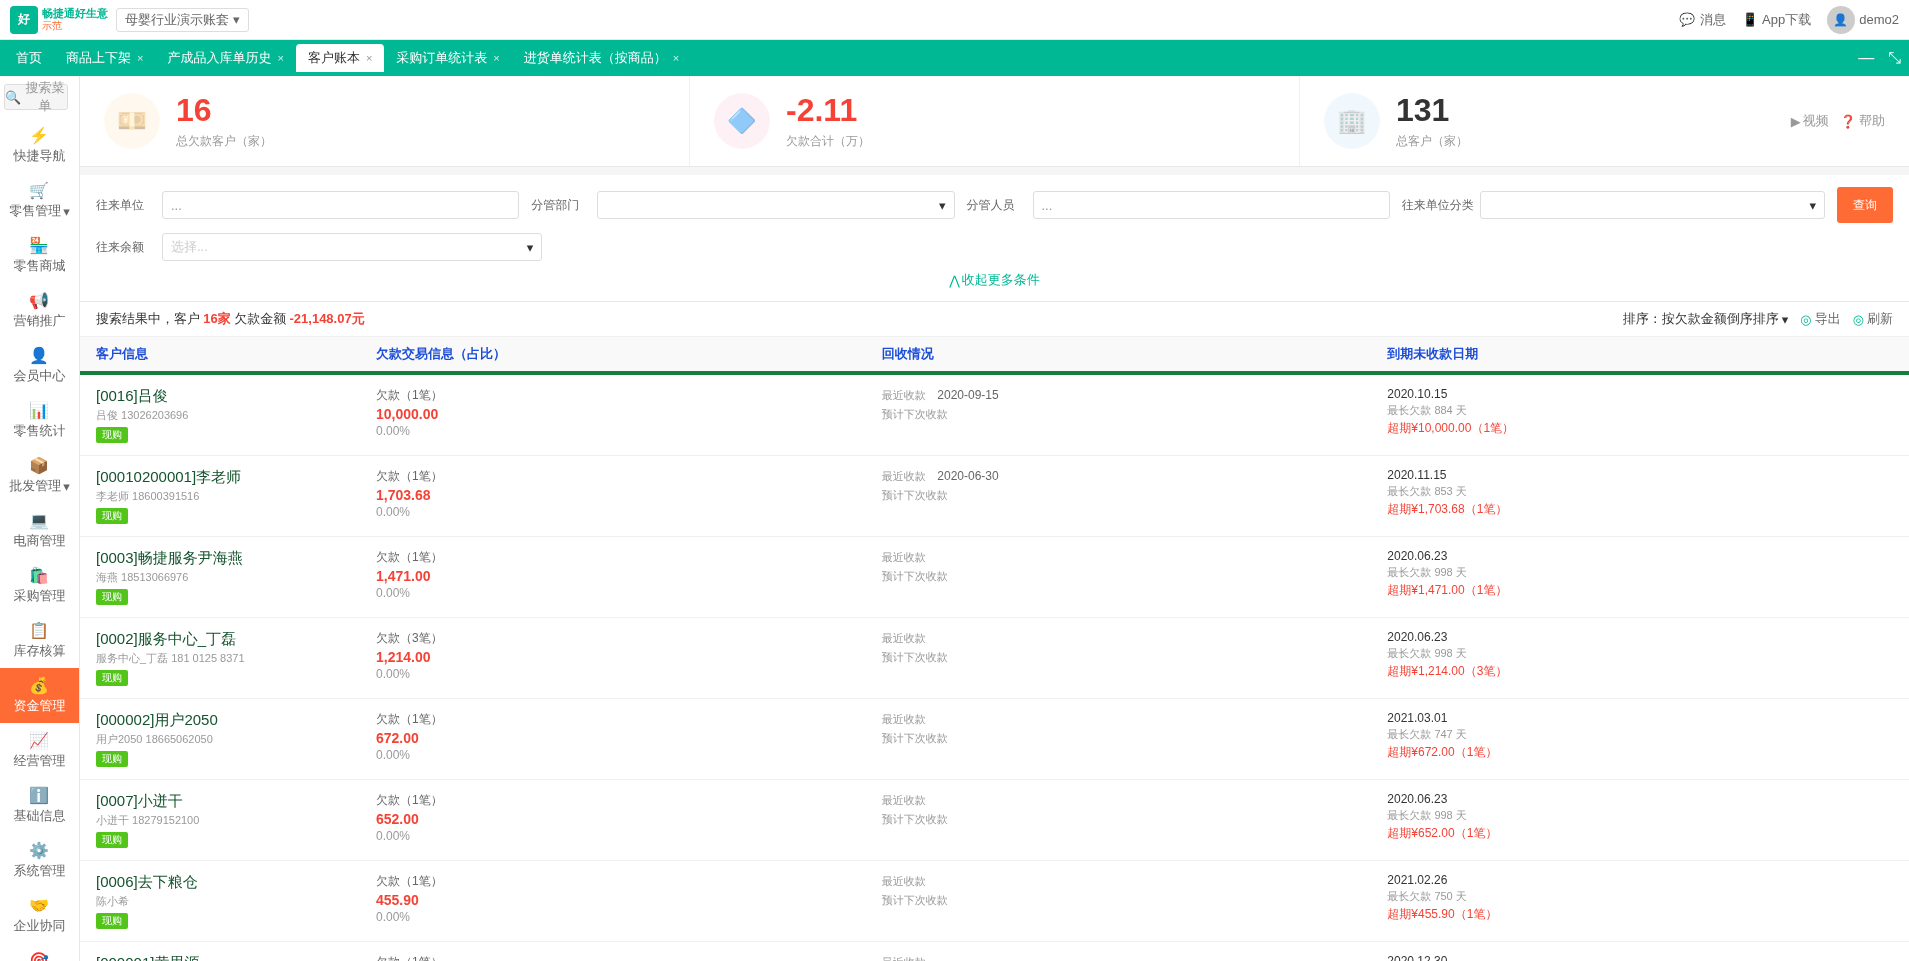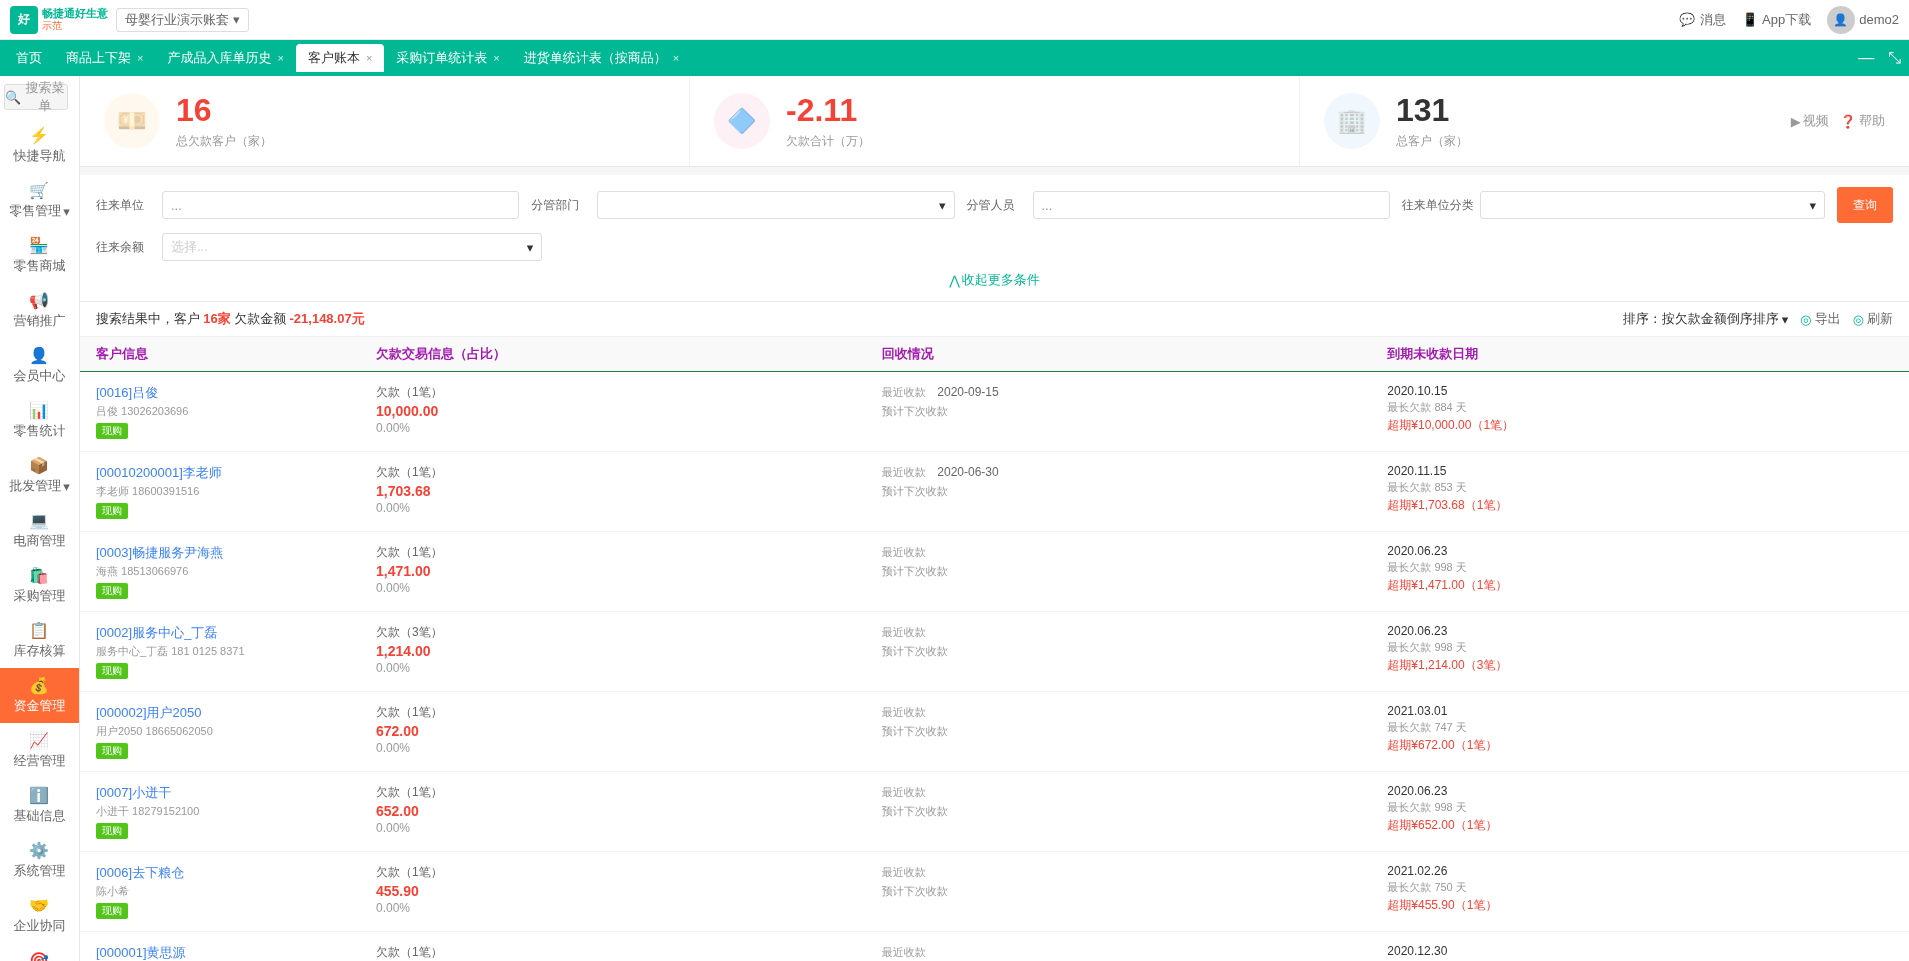--- a/index.html
+++ b/index.html
@@ -69,24 +69,24 @@
     .result-bar { display: flex; align-items: center; justify-content: space-between; padding: 8px 16px; background: #fff; border-bottom: 1px solid #f0f0f0; gap: 24px; }
     .result-info { font-size: 12px; color: #666; }
     .result-info span { color: #333; }
     .result-actions { display: flex; align-items: center; gap: 12px; }
     .result-action { color: #666; font-size: 12px; display: flex; align-items: center; gap: 3px; cursor: pointer; }
     .result-action .icon { color: #00b894; }
     .sort-select { color: #333; font-size: 12px; display: flex; align-items: center; gap: 3px; cursor: pointer; }
 
     
     .table-container { background: #fff; }
-    .table-header { display: grid; grid-template-columns: 280px 1fr 1fr 1fr; padding: 8px 16px; background: #f9f9f9; border-bottom: 1px solid #15803d; font-size: 12px; color: #a21caf; font-weight: bold; }
+    .table-header { display: grid; grid-template-columns: 280px 1fr 1fr 1fr; padding: 8px 16px; background: #f9f9f9; border-bottom: 4px solid #15803d; font-size: 12px; color: #1d4ed8; font-weight: bold; }
     .table-row { display: grid; grid-template-columns: 280px 1fr 1fr 1fr; padding: 12px 16px; border-bottom: 1px solid #f0f0f0; align-items: start; }
     
-    .customer-name { color: #3b82f6; font-size: 13px; cursor: pointer; }
+    .customer-name { color: #14532d; font-size: 15px; cursor: pointer; }
     .customer-sub { color: #999; font-size: 11px; margin-top: 2px; }
     .customer-tag { display: inline-block; background: #52c41a; color: #fff; font-size: 10px; padding: 1px 6px; border-radius: 2px; margin-top: 4px; }
     
     .debt-info { }
     .debt-count { color: #666; font-size: 12px; }
     .debt-amount { color: #f44336; font-size: 14px; font-weight: bold; margin-top: 2px; }
     .debt-ratio { color: #999; font-size: 12px; margin-top: 2px; }
     
     .payback-info .payback-label { color: #999; font-size: 11px; }
     .payback-info .payback-date { color: #666; font-size: 12px; }

